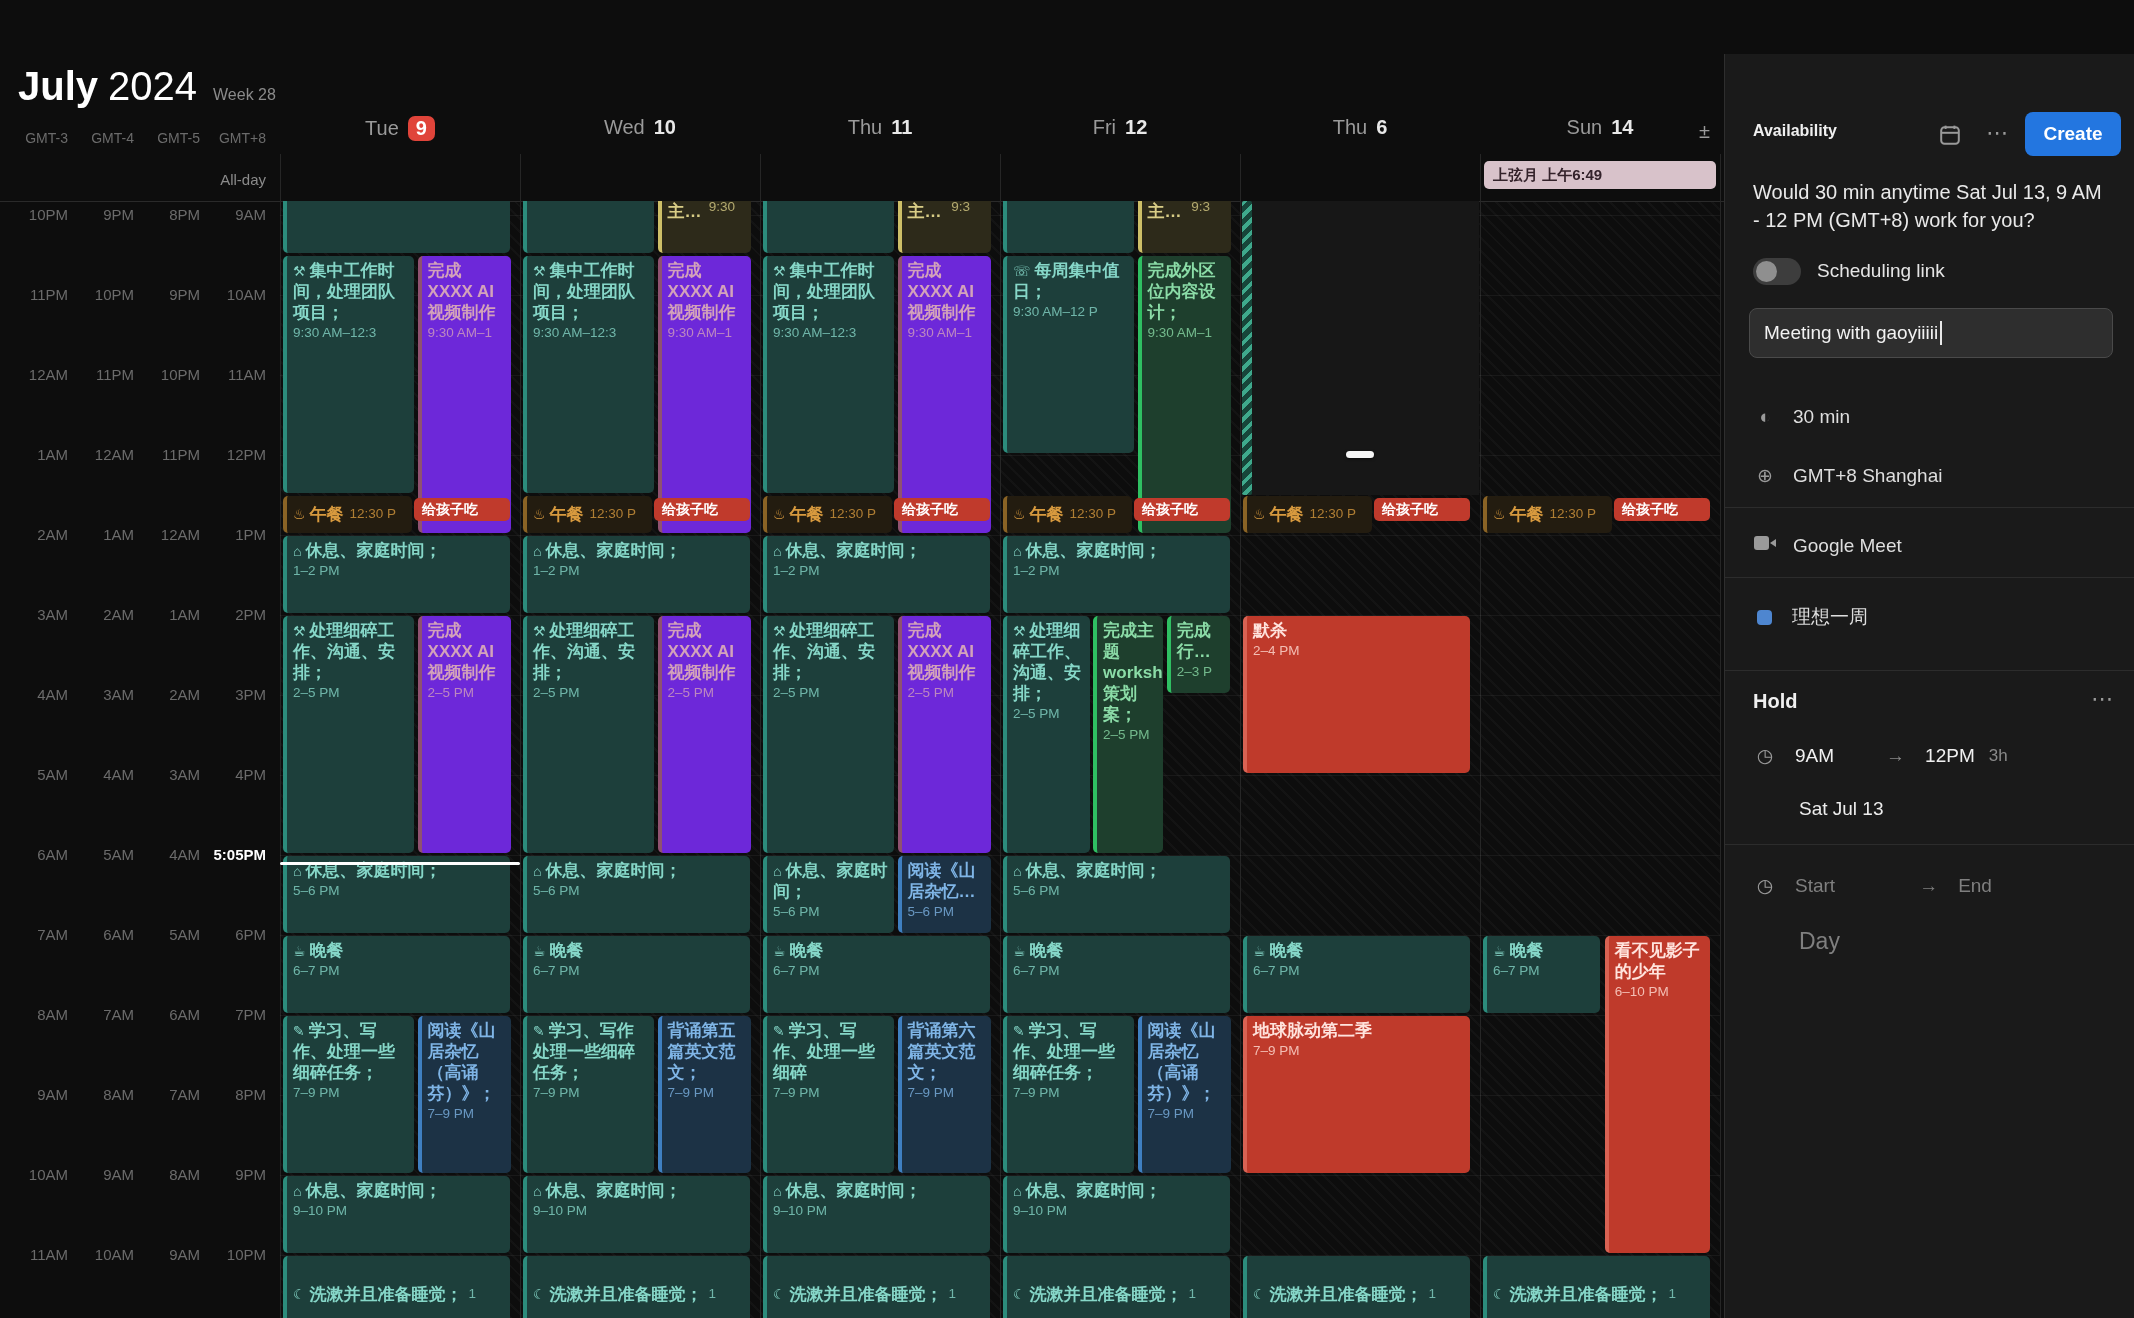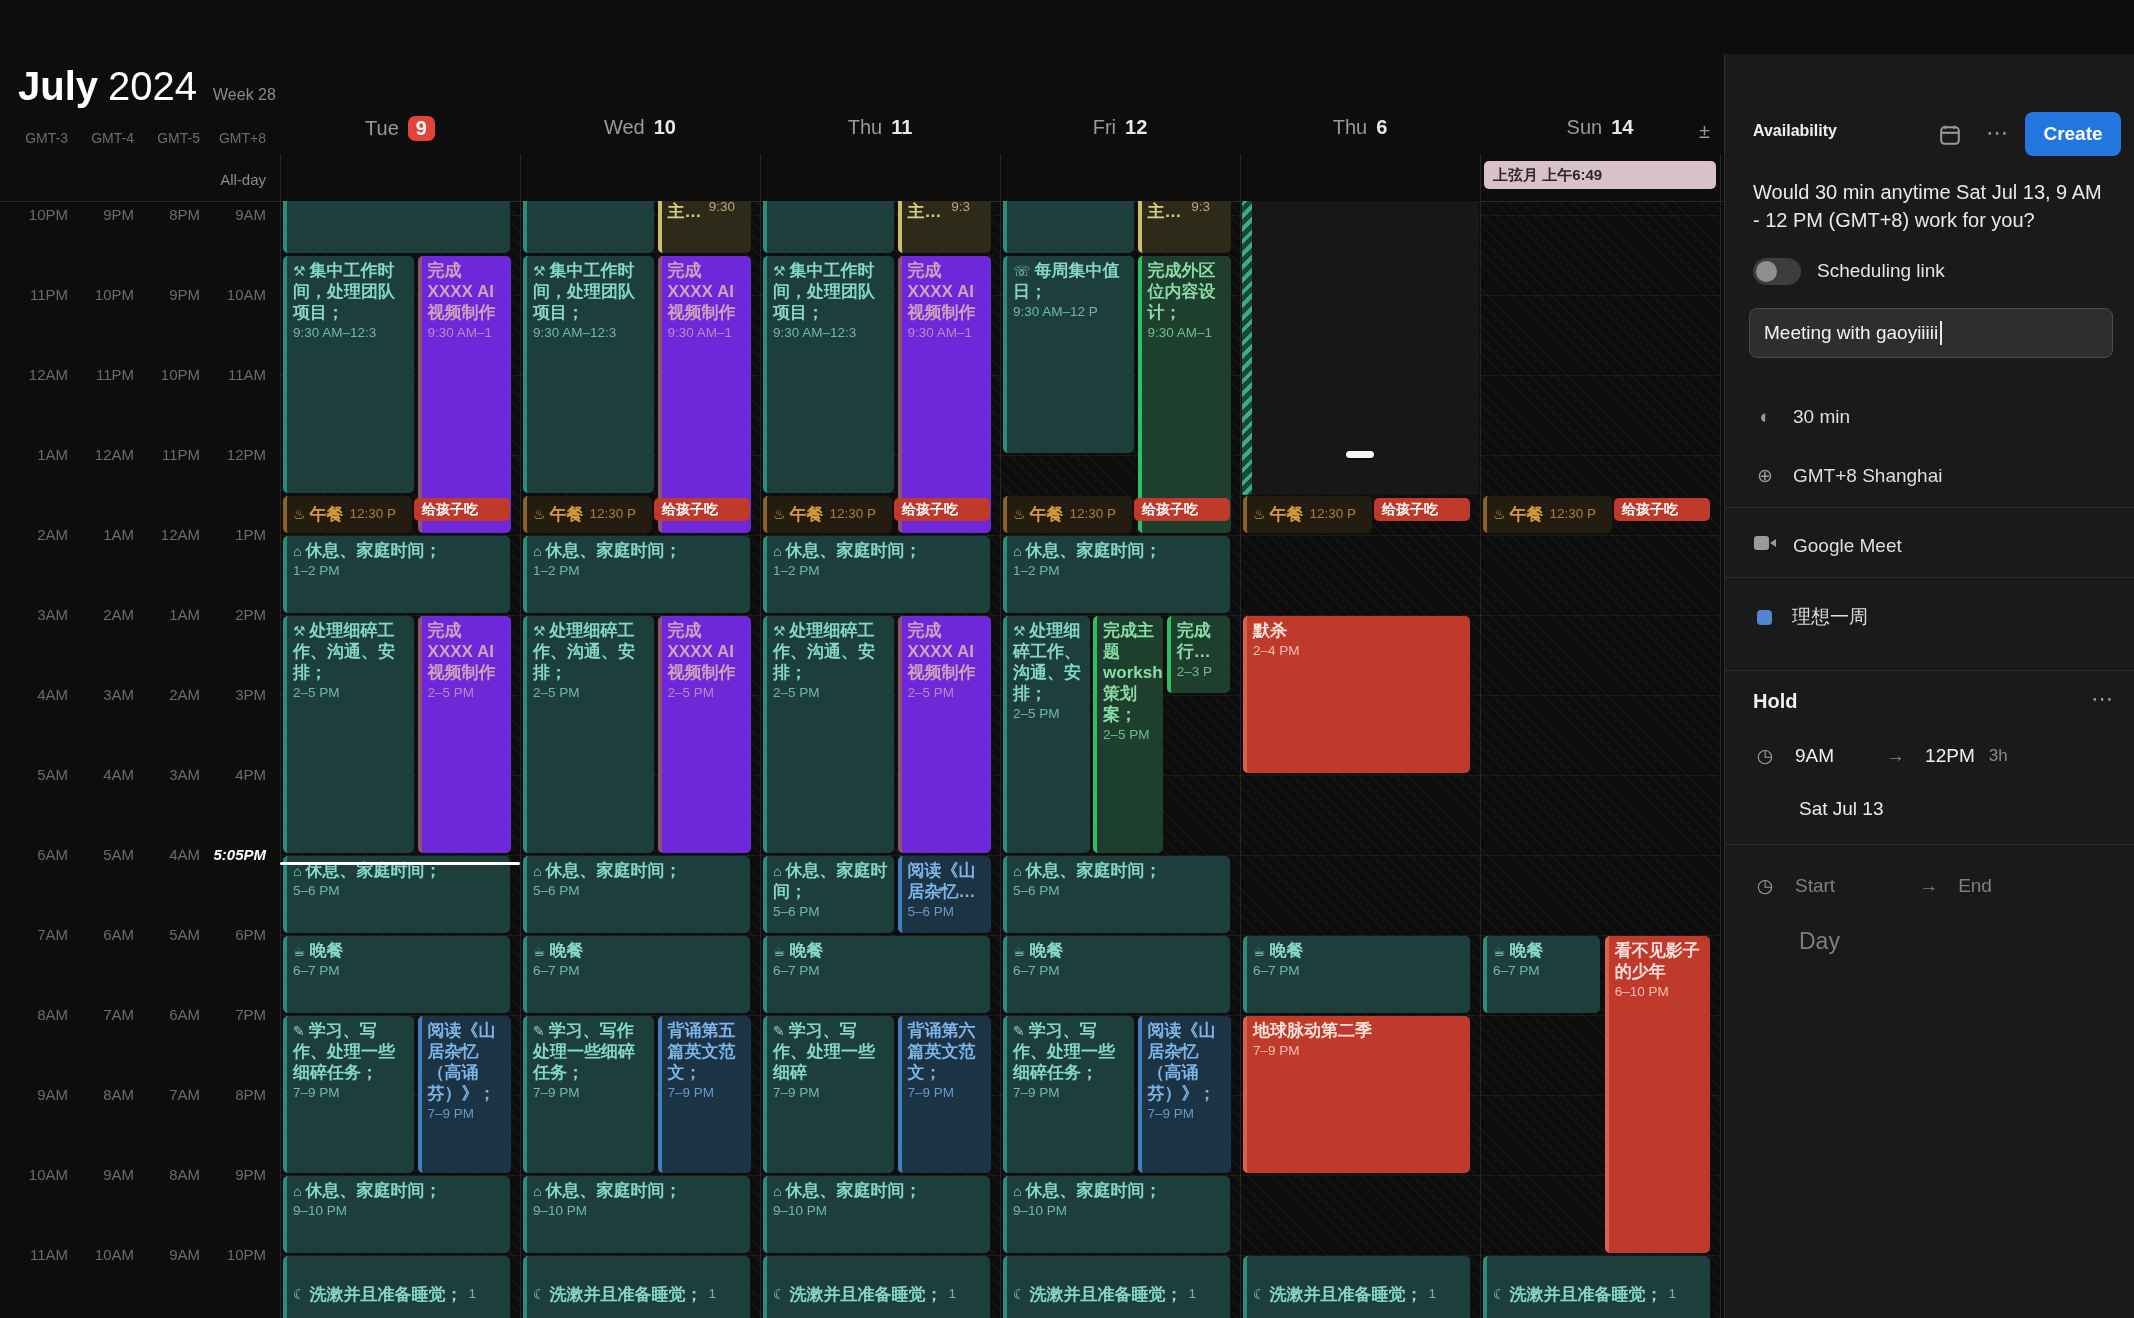--- a/index.html
+++ b/index.html
@@ -43,21 +43,21 @@
   .hatch{position:absolute;left:281px;top:148px;width:1439px;height:1116px;
          background:repeating-linear-gradient(45deg,rgba(255,255,255,0.028) 0 2px,transparent 2px 9px);}
   .vlines{position:absolute;left:280px;top:100px;width:1441px;height:1164px;pointer-events:none;}
   .vline{position:absolute;top:0;bottom:0;width:1px;background:#262626;}
   .hlines{position:absolute;left:280px;top:147px;width:1440px;height:1117px;pointer-events:none;}
   .hline{position:absolute;left:0;width:100%;height:1px;background:rgba(255,255,255,0.05);}
 
   .gutter{position:absolute;left:0;top:147px;width:280px;height:1117px;overflow:hidden;}
   .time-row{position:absolute;left:2px;width:268px;display:flex;}
   .tcell{width:66px;text-align:right;font-size:15px;color:#6b6b6b;}
-  .tcell.now{color:#ffffff;font-weight:700;font-style:italic;}
+  .tcell.now{color:#ffffff;font-weight:700;}
 
   .events{position:absolute;left:280px;top:147px;width:1440px;height:1117px;overflow:hidden;}
 
   .hold-region{position:absolute;background:#171717;}
   .hold-bar{position:absolute;width:10px;border-radius:2px;
             background:repeating-linear-gradient(135deg,#3fa98c 0 4px,#17463a 4px 9px);}
   .hold-handle{position:absolute;width:28px;height:7px;background:#f5f5f5;border-radius:4px;box-shadow:0 1px 3px rgba(0,0,0,.6);z-index:55;}
   .now-line{position:absolute;height:3px;background:#fff;border-radius:2px;z-index:60;}
 
   .ev{position:absolute;border-radius:5px;padding:4px 6px;overflow:hidden;font-size:17px;line-height:1.24;}

